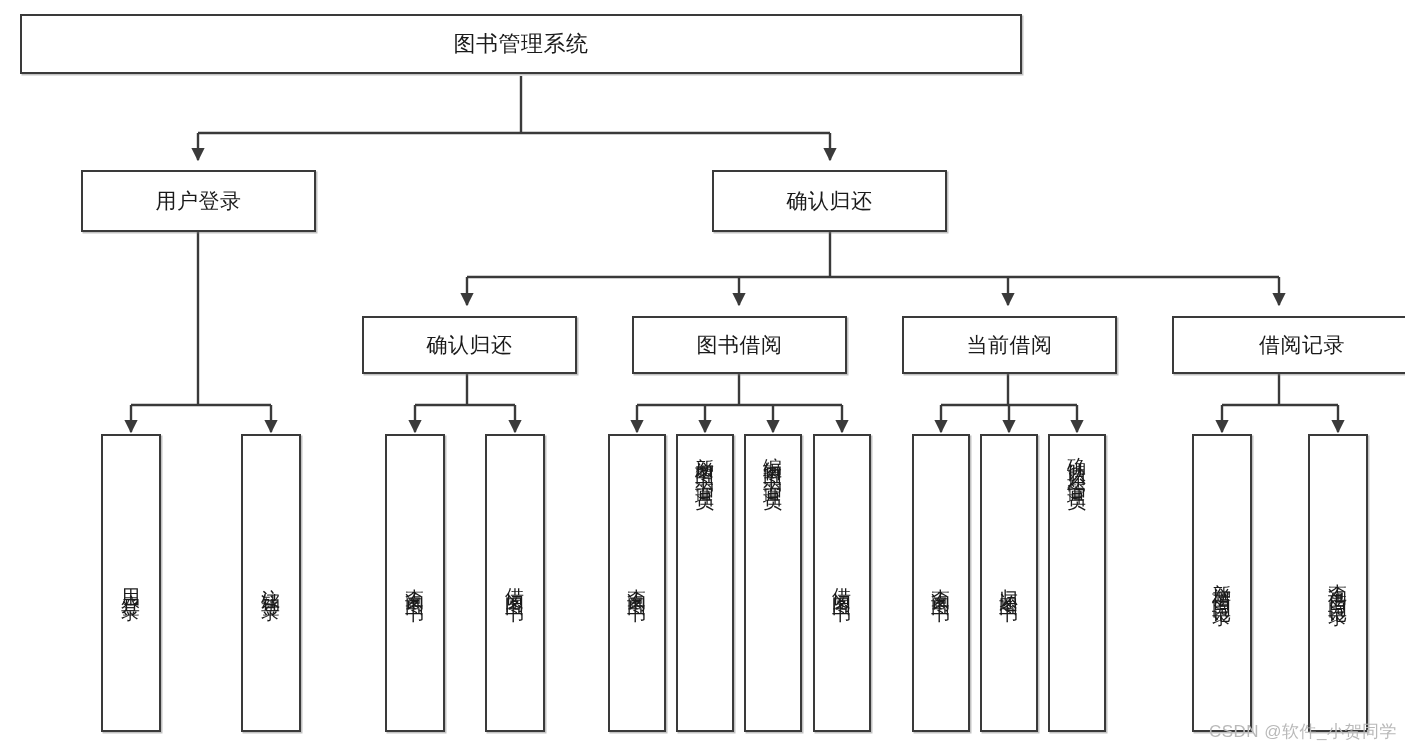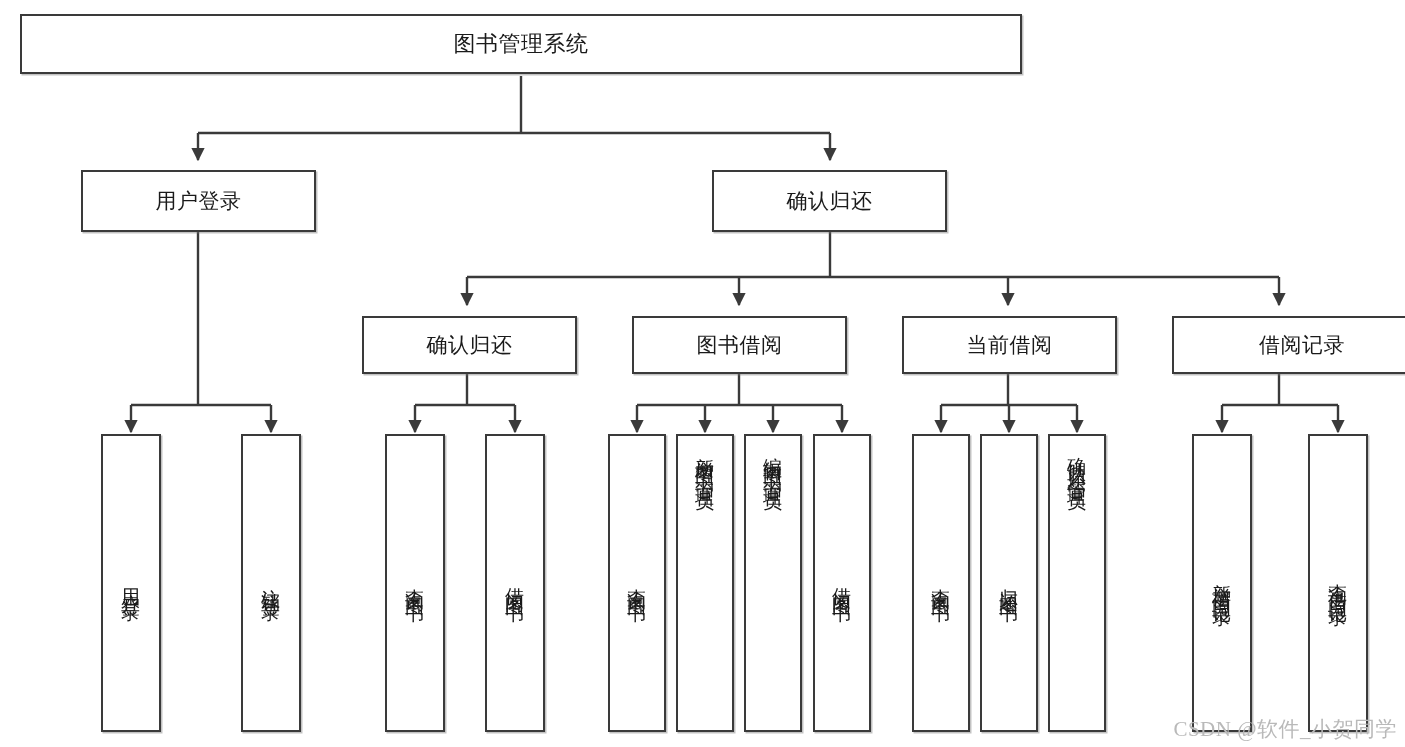--- a/index.html
+++ b/index.html
@@ -61,25 +61,24 @@
     line-height: 1;
   }
   .node.vert.centered {
     align-items: center;
     padding-top: 0;
   }
   #watermark {
     position: absolute;
     right: 8px;
     bottom: 4px;
-    font-size: 21px;
+    font-size: 17px;
     color: #b9b9b9;
     white-space: nowrap;
     letter-spacing: 0.5px;
-    font-family: Liberation Serif, serif;
   }
 </style>
 </head>
 <body>
 
 <div id="diagram-root">
 
   <svg class="wires" viewBox="0 0 1405 747" xmlns="http://www.w3.org/2000/svg">
     <defs>
       <marker id="arrow" viewBox="0 0 10 10" refX="9" refY="5" markerWidth="5.5" markerHeight="5.5" orient="auto-start-reverse">

